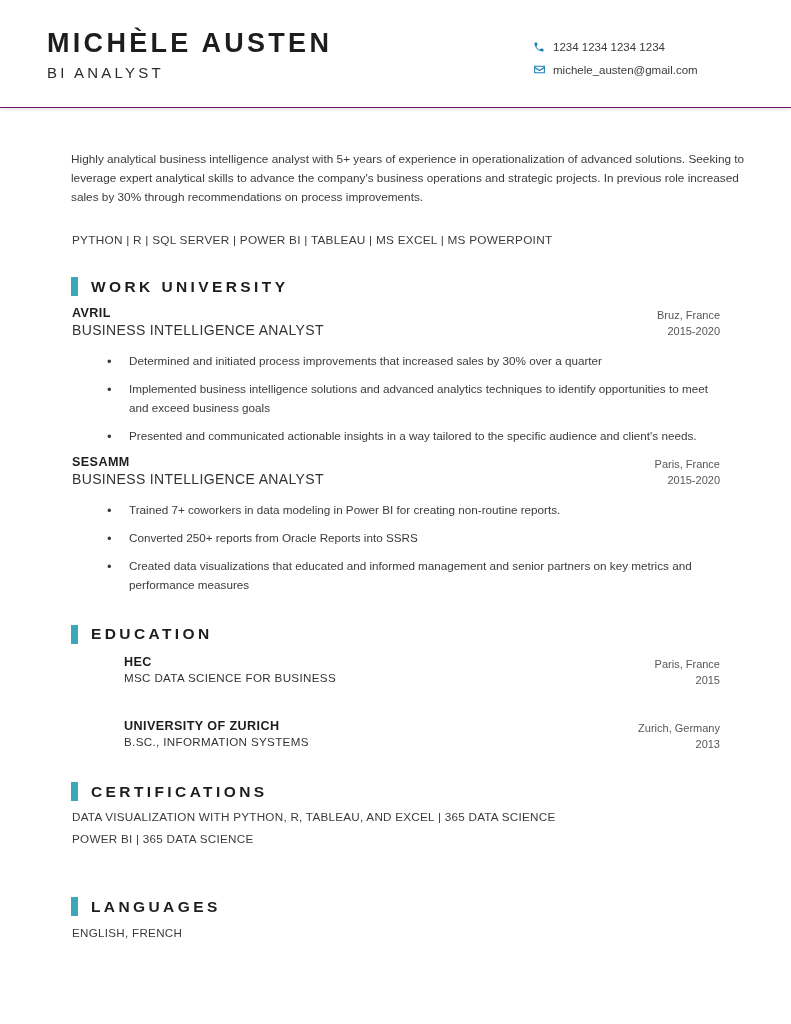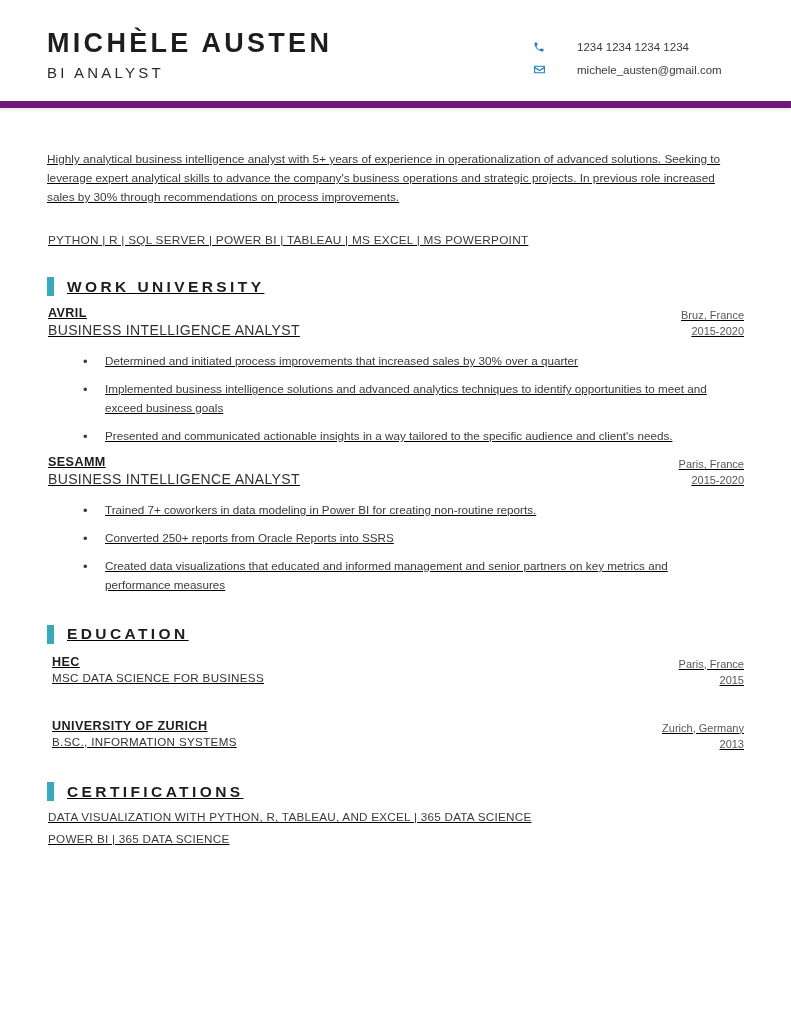--- a/index.html
+++ b/index.html
@@ -18,21 +18,21 @@
     background: #ffffff;
     margin: 0 auto;
     overflow: hidden;
   }
 
   
   .header {
     position: relative;
     height: 108px;
     background: #ffffff;
-    border-bottom: 7px solid #701a75;
+    border-bottom: 1px solid #701a75;
     box-shadow: 0 2px 3px rgba(0,0,0,0.10);
   }
   .name-block {
     position: absolute;
     left: 47px;
     top: 28px;
   }
   .cand-name {
     font-size: 27px;
     letter-spacing: 3.3px;
@@ -53,36 +53,34 @@
     left: 533px;
     top: 36px;
     font-size: 11.5px;
     color: #333333;
   }
   .contact-row {
     display: flex;
     align-items: center;
     height: 21px;
     margin-bottom: 2px;
-    gap: 24px;
   }
   .contact-icon {
     width: 20px;
     display: inline-flex;
     align-items: center;
     justify-content: flex-start;
     color: #1c7fb5;
   }
   .contact-icon svg { display: block; }
   .contact-text { color: #3a3a3a; }
 
   
   .content {
-    padding: 0 47px;
-    text-decoration: underline;
+    padding: 0 71px;
   }
   .summary {
     margin-top: 42px;
     font-size: 11.8px;
     line-height: 1.62;
     color: #3b3b3b;
     width: 684px;
   }
 
   .section { margin-top: 26px; }
@@ -157,21 +155,21 @@
   }
   ul.bullets li:before {
     content: "\2022";
     position: absolute;
     left: 0;
     top: -1px;
     font-size: 13px;
     color: #3b3b3b;
   }
 
-  .edu-entry { margin-top: 11px; }
+  .edu-entry { margin-top: 11px; margin-left: 48px; }
   .edu-entry .org { font-size: 12.6px; }
   .edu-entry .role { font-size: 11.6px; }
   .edu-indent { padding-left: 5px; }
 
   .cert-list { margin-top: 9px; padding-left: 1px; }
   .cert-item {
     font-size: 11.7px;
     color: #3b3b3b;
     letter-spacing: 0.25px;
     margin-bottom: 9px;
@@ -309,15 +307,22 @@
       <div class="section-head">
         <div class="bar"></div>
         <div class="section-title">CERTIFICATIONS</div>
       </div>
       <div class="cert-list">
         <div class="cert-item">DATA VISUALIZATION WITH PYTHON, R, TABLEAU, AND EXCEL | 365 DATA SCIENCE</div>
         <div class="cert-item">POWER BI | 365 DATA SCIENCE</div>
       </div>
     </div>
 
+    <div class="section sec-lang">
+      <div class="section-head">
+        <div class="bar"></div>
+        <div class="section-title">LANGUAGES</div>
+      </div>
+      <div class="lang-line">ENGLISH, FRENCH</div>
+    </div>
 
   </div>
 </div>
 
 </body></html>

